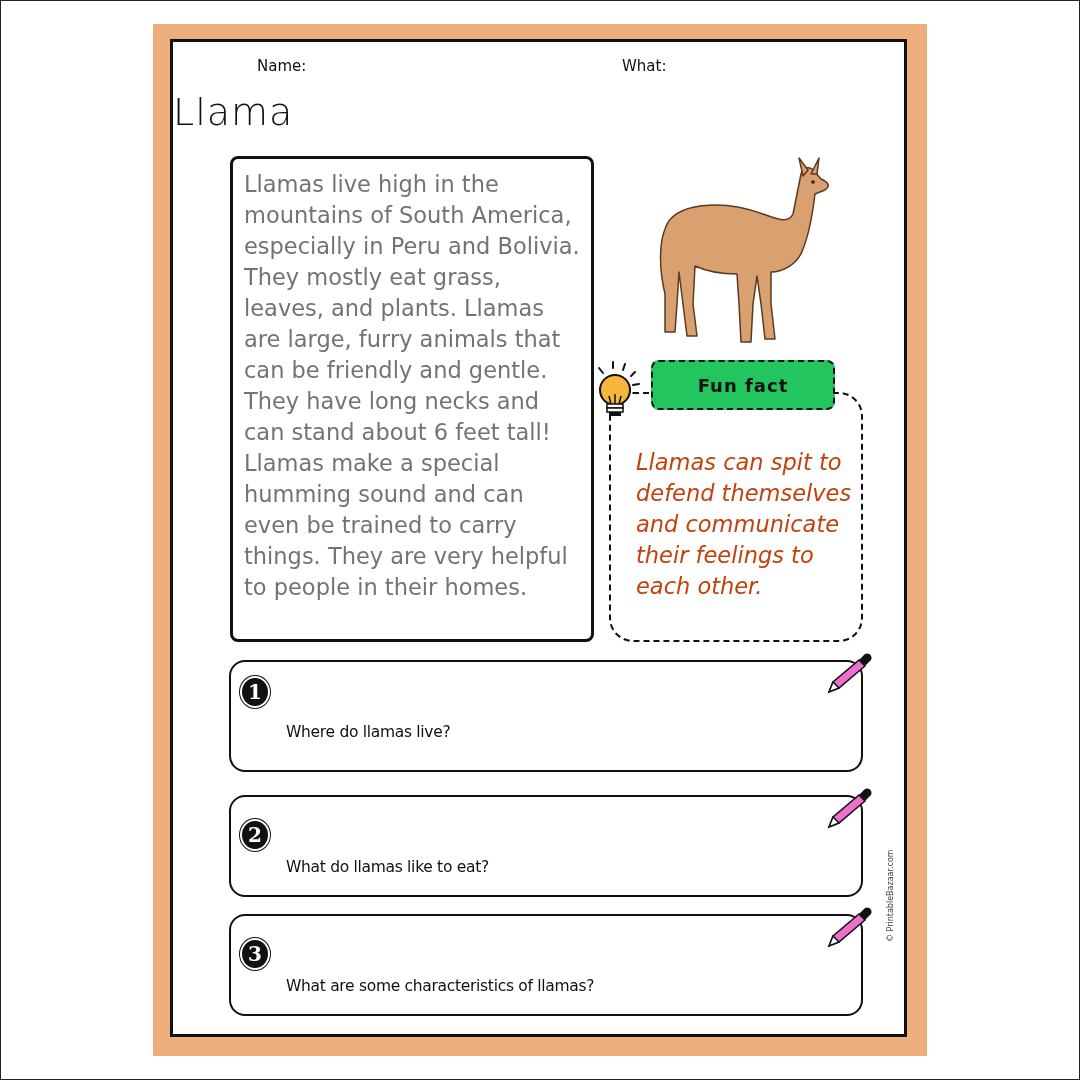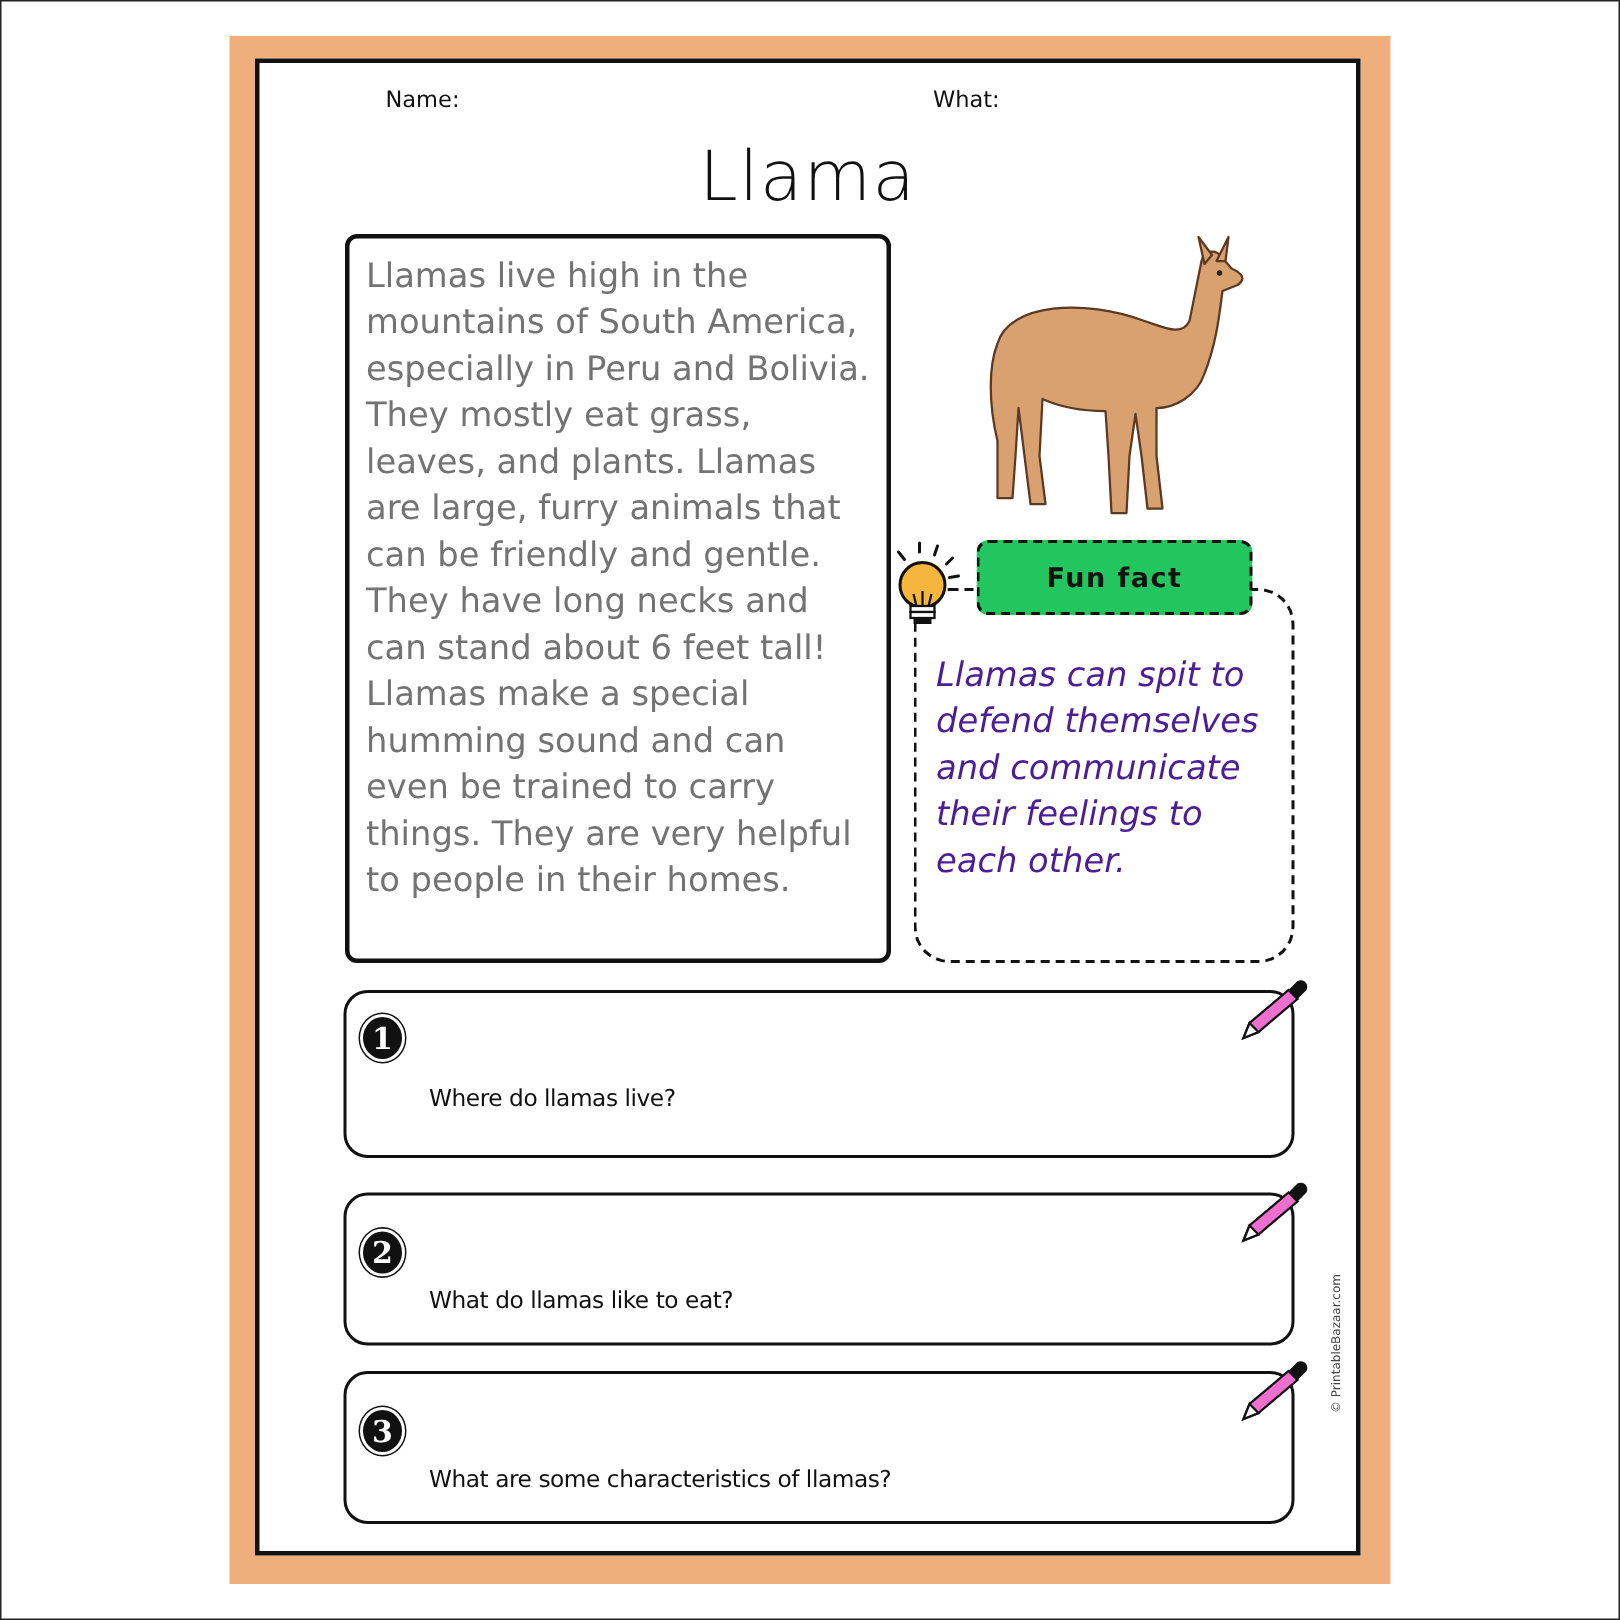--- a/index.html
+++ b/index.html
@@ -1,27 +1,27 @@
 <!DOCTYPE html>
 <html><head>
 <meta charset="utf-8">
 <style>
   html, body { margin:0; padding:0; }
   body { width:1080px; height:1080px; background:#ffffff; position:relative; overflow:hidden; font-family:"DejaVu Sans", sans-serif; color:#111; }
   .outer-frame { position:absolute; left:0; top:0; width:1078px; height:1078px; border:1px solid #222; }
   .sheet-bg { position:absolute; left:153px; top:24px; width:774px; height:1032px; background:#eeaf7d; }
   .sheet { position:absolute; left:170px; top:39px; width:737px; height:998px; background:#fff; border:3px solid #111; box-sizing:border-box; }
   .label { position:absolute; font-size:15px; color:#111;text-align:right; }
-  .title { position:absolute; left:0; width:100%; top:48px; text-align:center; font-size:46px; font-weight:300; letter-spacing:1px; color:#111; }
+  .title { position:absolute; left:0; width:100%; top:48px; text-align:left; font-size:38px; font-weight:300; letter-spacing:1px; color:#111; }
   .reading-box { position:absolute; left:57px; top:114px; width:364px; height:486px; border:3px solid #111; border-radius:8px; box-sizing:border-box; padding:10px 10px 0 11px; }
   .reading-text { font-size:22.5px; line-height:31px; color:#737373; margin:0; }
   .llama { position:absolute; left:480px; top:112px; width:180px; height:200px; }
   .fact-box { position:absolute; left:436px; top:350px; width:254px; height:250px; border:2px dashed #111; border-radius:24px; box-sizing:border-box; }
   .fact-tag { position:absolute; left:478px; top:318px; width:184px; height:50px; background:#22c55e; border:2px dashed #111; border-radius:8px; box-sizing:border-box; display:flex; align-items:center; justify-content:center; font-weight:bold; font-size:18px; letter-spacing:1px; }
-  .fact-text { position:absolute; left:451px; top:393px; width:230px; font-size:22.5px; line-height:31px; font-style:italic; color:#4c1d95; margin:0; }
+  .fact-text { position:absolute; left:451px; top:393px; width:230px; font-size:22.5px; line-height:31px; font-style:italic; color:#c2410c; margin:12px; }
   .bulb { position:absolute; left:420px; top:318px; width:52px; height:66px; }
   .q-box { position:absolute; left:56px; width:634px; border:2px solid #111; border-radius:16px; box-sizing:border-box; background:#fff; }
   .q-num { position:absolute; left:9px; top:14px; width:30px; height:32px; border-radius:50%; background:#111; box-shadow:0 0 0 2px #fff inset, 0 0 0 1px #111; color:#fff; font-weight:bold; font-size:20px; display:flex; align-items:center; justify-content:center; font-family:"DejaVu Serif", serif; }
   .q-text { position:absolute; left:55px; top:16px; font-size:15.5px; color:#111; letter-spacing:-0.3px;margin-top:45px; }
   .pencil { position:absolute; width:52px; height:48px; }
   .copyright { position:absolute; left:713px; top:900px; transform:rotate(-90deg); transform-origin:left top; font-size:8px; color:#444; white-space:nowrap; }
 </style>
 </head>
 <body>
 

